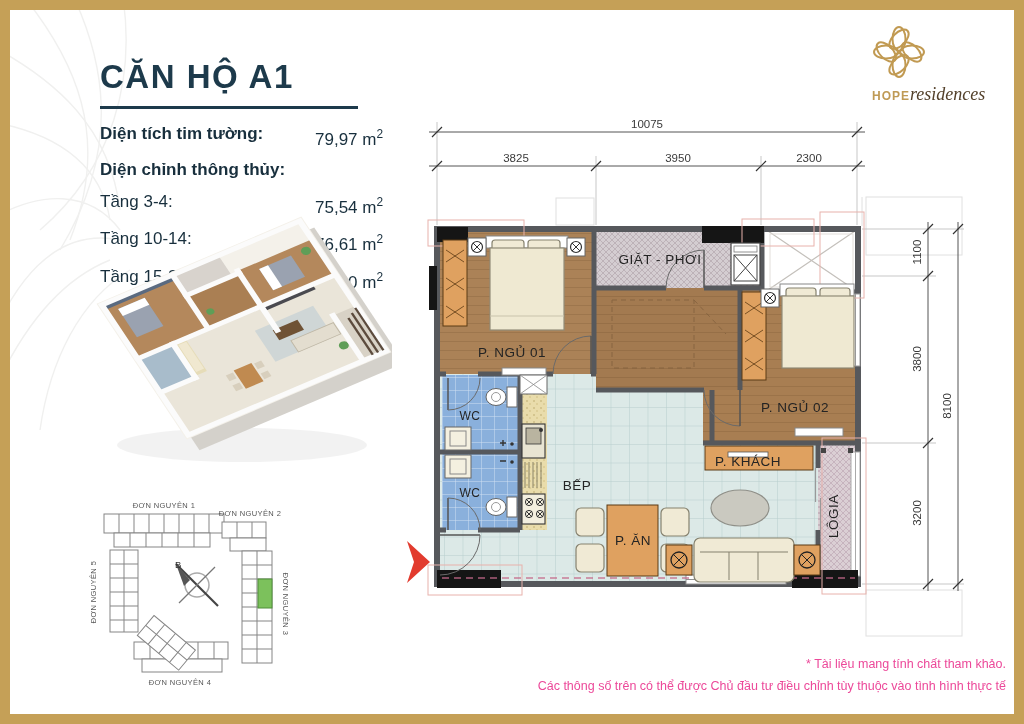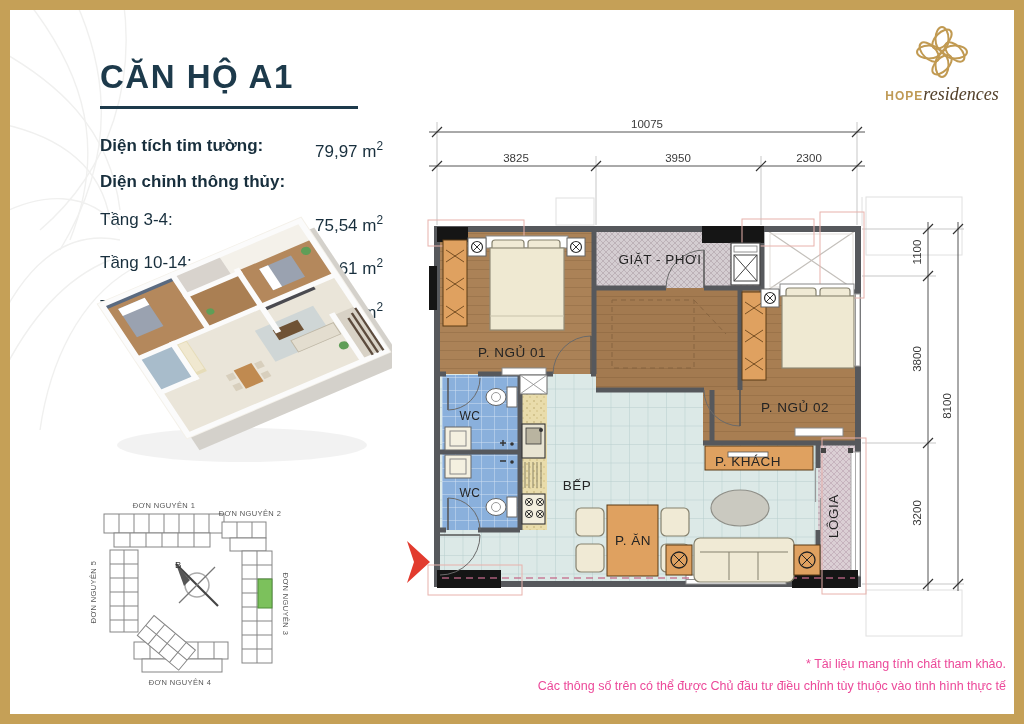--- a/index.html
+++ b/index.html
@@ -4,29 +4,29 @@
 <style>
   html,body{margin:0;padding:0;background:#888;}
   .page{position:relative;width:1024px;height:724px;background:#ffffff;overflow:hidden;
         font-family:"Liberation Sans",sans-serif;}
   .gold-frame{position:absolute;inset:0;border:10px solid #c5a057;pointer-events:none;z-index:60;}
 
   
   .info{position:absolute;left:100px;top:58px;color:#1d3a4b;}
   .title{font-size:33px;font-weight:bold;letter-spacing:1.5px;color:#1d3a4b;}
   .title-rule{width:258px;height:3px;background:#1d3a4b;margin-top:10px;}
-  .arearow{display:flex;width:330px;font-size:17px;color:#182f3d;line-height:22px;margin-top:16px;}
+  .arearow{display:flex;width:330px;font-size:17px;color:#182f3d;line-height:22px;margin-top:10px;}
   .arearow .lab{width:215px;}
   .bold{font-weight:bold;}
   .val sup{font-size:70%;}
-  .mt14{margin-top:26px;}
+  .mt14{margin-top:14px;}
   .mt8{margin-top:8px;}
 
   
-  .logo{position:absolute;left:872px;top:26px;width:140px;text-align:center;}
+  .logo{position:absolute;left:872px;top:26px;width:140px;}
   .logo-text{margin-top:2px;white-space:nowrap;}
   .logo-hope{font-variant:small-caps;text-transform:lowercase;letter-spacing:1px;
              font-size:17px;color:#bf9a55;font-weight:bold;}
   .logo-res{font-family:"Liberation Serif",serif;font-style:italic;font-size:18px;color:#53402a;}
 
   
   .footer{position:absolute;right:18px;top:653px;text-align:right;color:#ec4899;
           font-size:12.5px;line-height:22px;}
 
   svg text{font-family:"Liberation Sans",sans-serif;}

